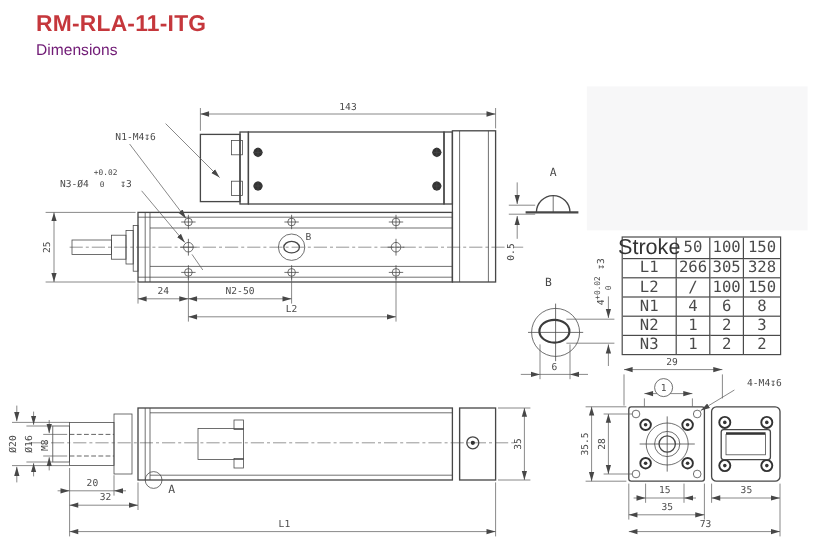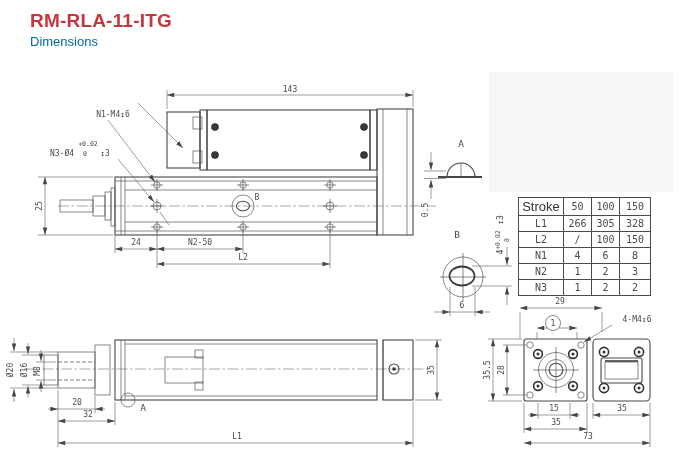--- a/index.html
+++ b/index.html
@@ -1,34 +1,34 @@
 <!DOCTYPE html>
 <html><head>
 <meta charset="utf-8">
 <style>
   html,body{margin:0;padding:0;background:#fff}
   .page{position:relative;width:680px;height:464px;background:#fff;overflow:hidden;
         font-family:"Liberation Sans",sans-serif;}
   .title-row{position:absolute;left:30px;top:10px;display:flex;align-items:baseline;gap:20px;white-space:nowrap}
   .title{color:#c5373c;font-size:19px;font-weight:bold;letter-spacing:.2px}
   .subtitle{color:#8a8a8a;font-size:11.5px}
-  .section-label{position:absolute;left:30px;top:34px;color:#0369a1;font-size:13px}
+  .section-label{position:absolute;left:30px;top:34px;color:#701a75;font-size:13px}
   .unit-badge{position:absolute;left:546px;top:12px;background:#f5f5f6;color:#666;
               font-size:12px;padding:3px 14px}
   .placeholder{position:absolute;left:489px;top:72px;width:184px;height:120px;background:#f7f7f8}
   svg.draw{position:absolute;left:0;top:0}
 
   
   .stroke-table{position:absolute;left:518px;top:197px;border:1px solid #4a4a4a;background:#fff;
                 display:grid;grid-template-columns:45px 28px 28px 30px}
   .stroke-table .c{border-right:1px solid #4a4a4a;border-bottom:1px solid #4a4a4a;
                    display:flex;align-items:center;justify-content:center;height:15px;
-                   color:#4a4a4a;font-family:"DejaVu Sans Mono","DejaVu Sans",monospace;font-size:10px}
+                   color:#4a4a4a;font-family:"DejaVu Sans Mono","DejaVu Sans",monospace;font-size:13px}
   .stroke-table .hdr{height:17px}
-  .stroke-table .stroke-cell{font-family:"Liberation Sans",sans-serif;font-size:13px;color:#333}
+  .stroke-table .stroke-cell{font-family:"Liberation Sans",sans-serif;font-size:18px;color:#333}
   .stroke-table .cr{border-right:none}
   .stroke-table .cb{border-bottom:none}
 
   
   .ol{fill:none;stroke:#474747;stroke-width:1.1}
   .tl{fill:none;stroke:#474747;stroke-width:.65}
   .dl{fill:none;stroke:#5a5a5a;stroke-width:.6}
   .cl{fill:none;stroke:#606060;stroke-width:.55;stroke-dasharray:11 2.5 2.5 2.5}
   .hd{fill:none;stroke:#474747;stroke-width:.7;stroke-dasharray:4 2}
   .fl{fill:#333;stroke:none}

